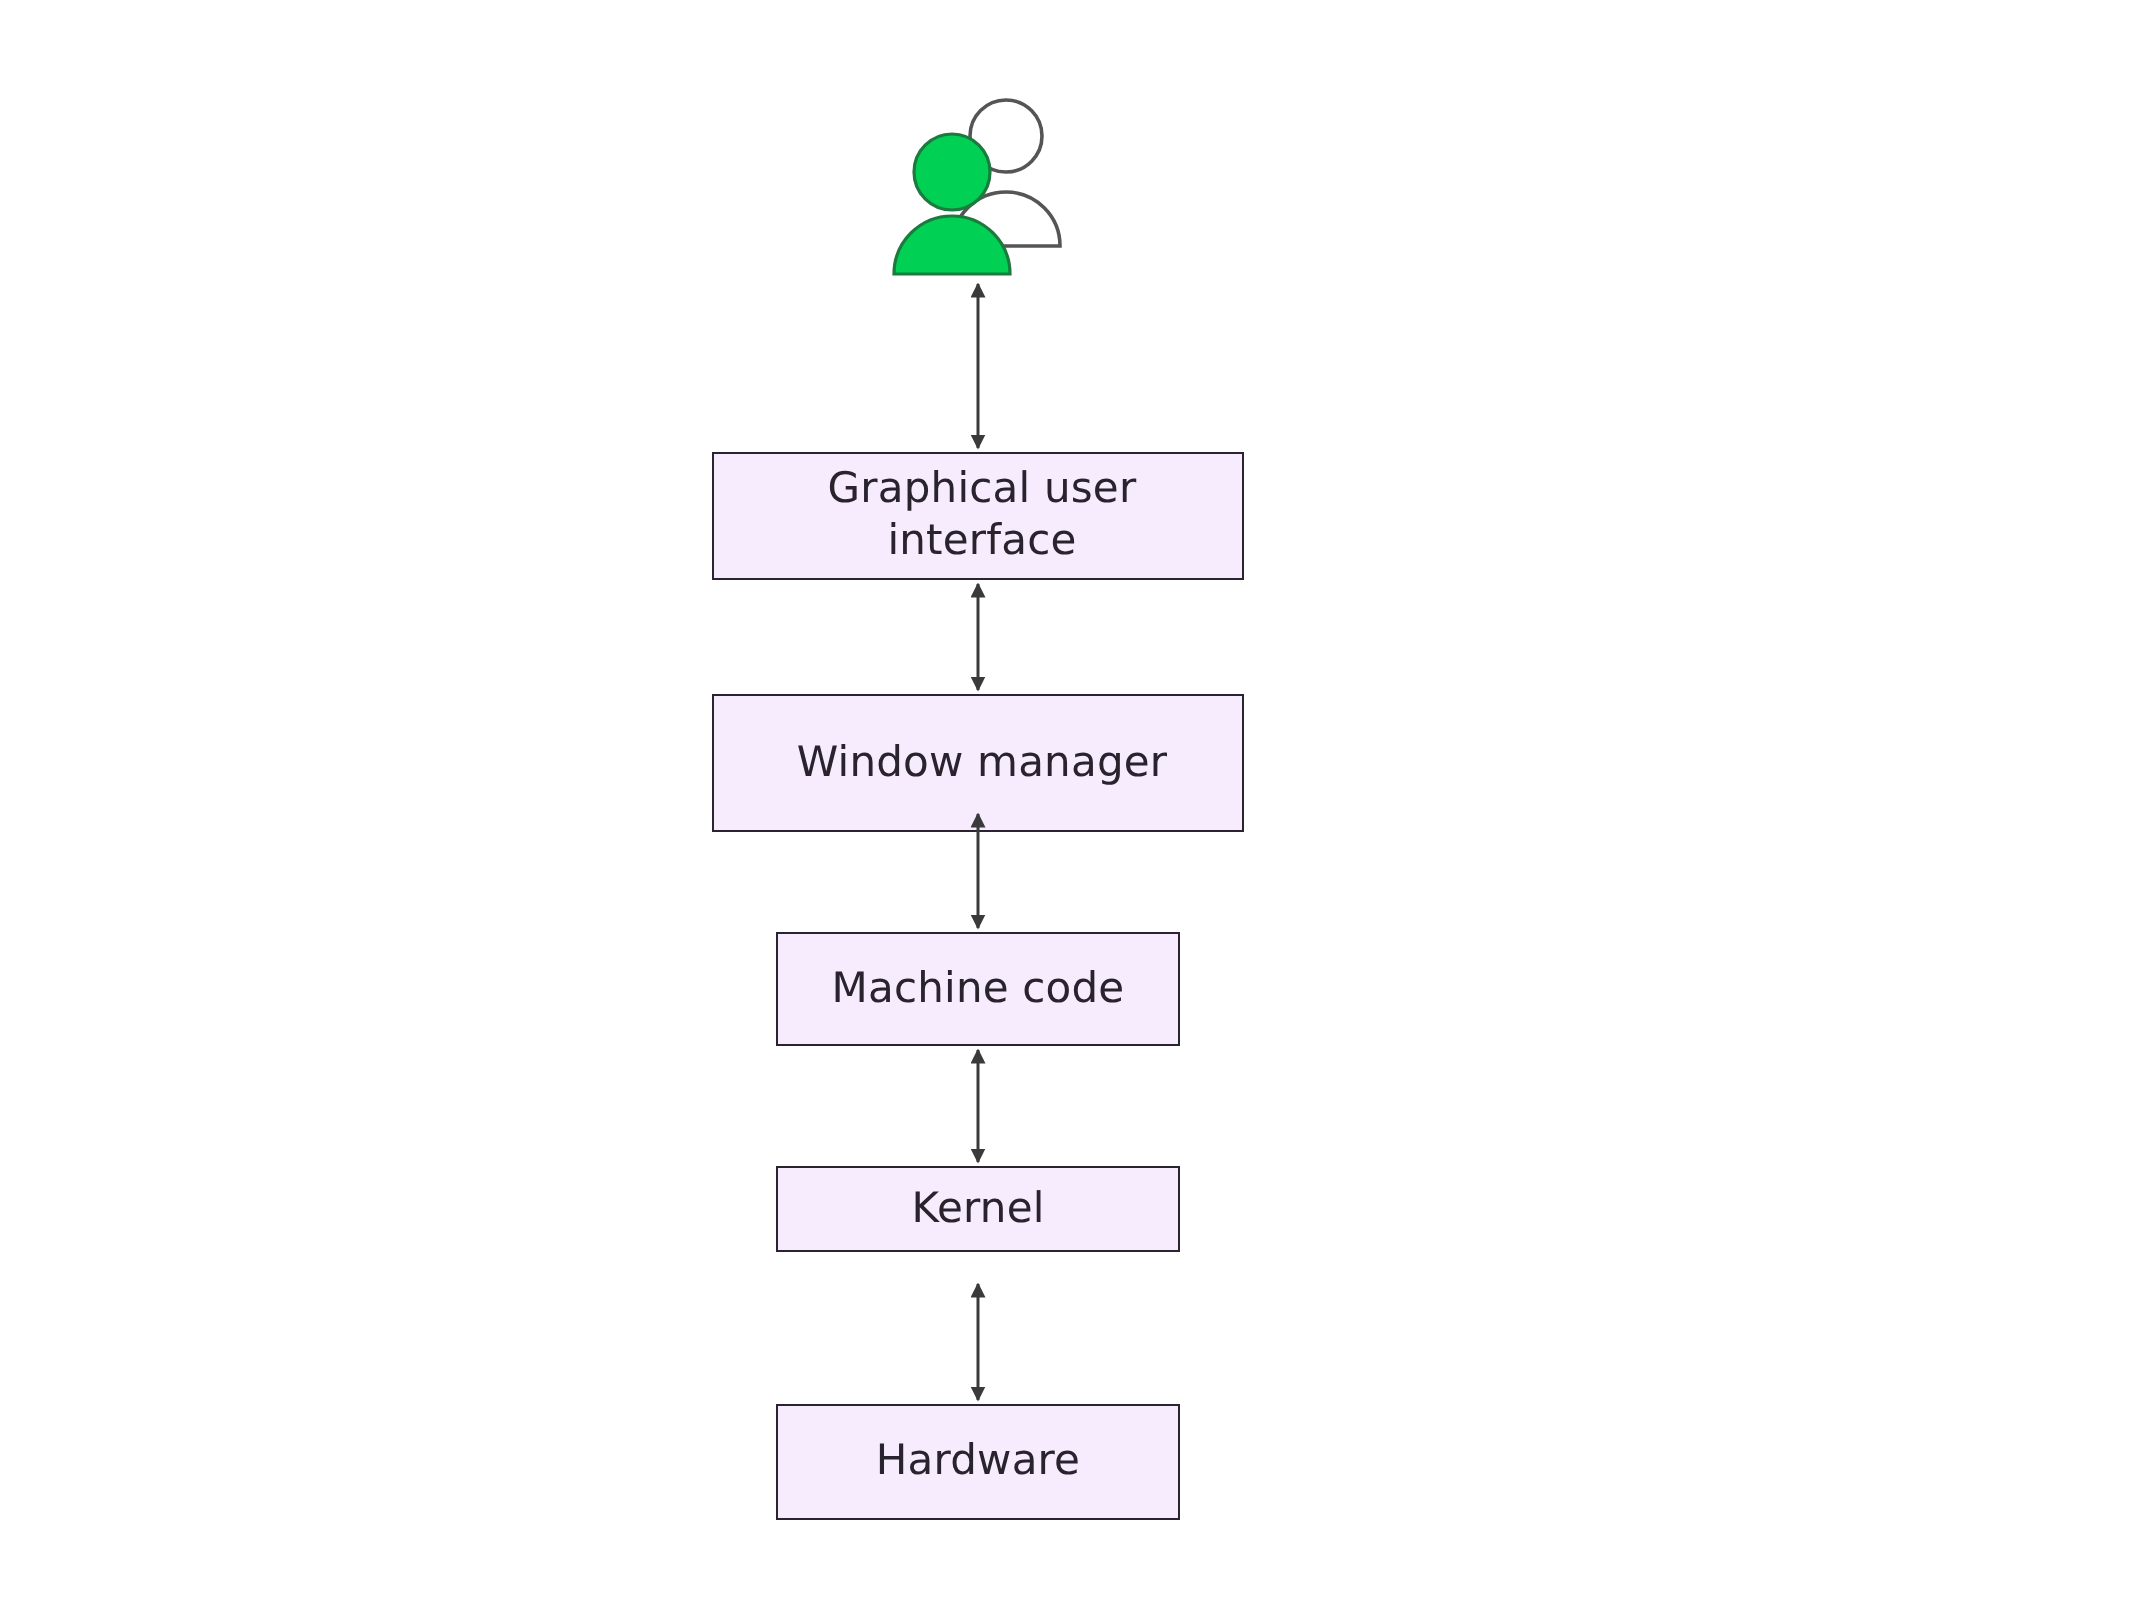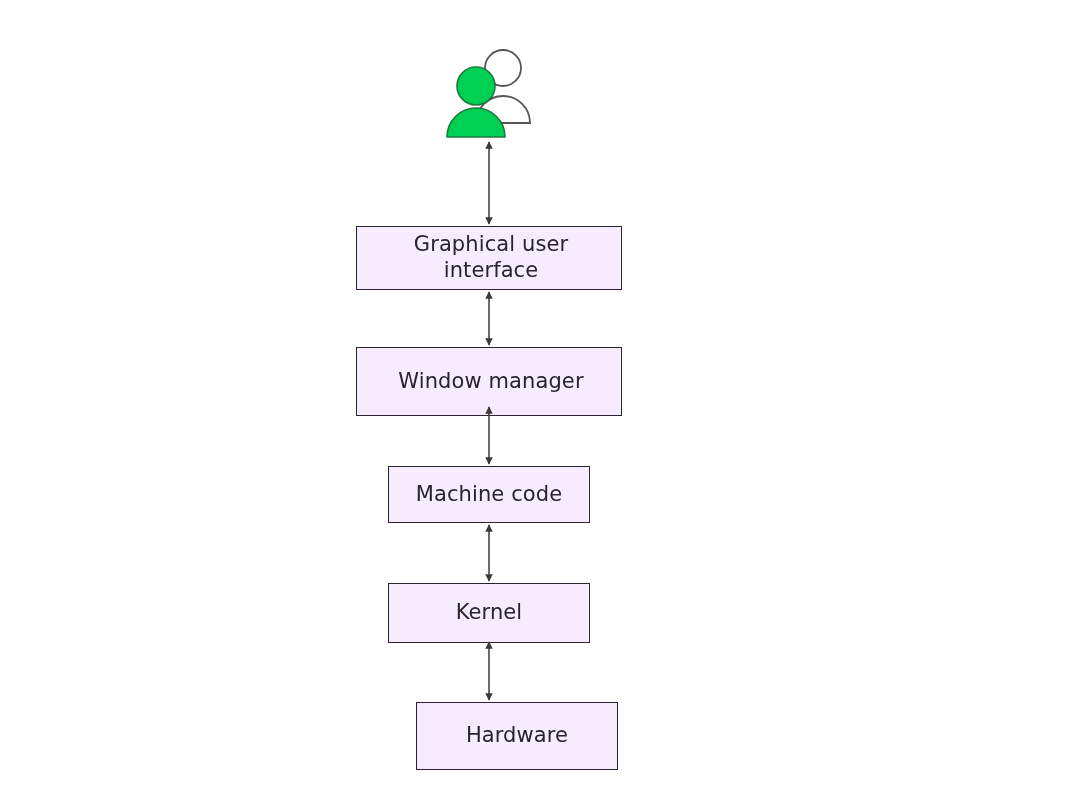--- a/index.html
+++ b/index.html
@@ -48,22 +48,22 @@
   }
   
   .node.narrow {
     left: 388px;
     width: 202px;
   }
 
   #node-gui      { top: 226px; height: 64px; }
   #node-wm       { top: 347px; height: 69px; }
   #node-machine  { top: 466px; height: 57px; }
-  #node-kernel   { top: 583px; height: 60px; }
-  #node-hardware { top: 702px; height: 68px; margin-left: 28px; }
+  #node-kernel   { top: 583px; height: 43px; }
+  #node-hardware { top: 702px; height: 58px; }
 
   .node-label {
     display: block;
     white-space: pre-line;
   }
 
   
   #actor-icon {
     position: absolute;
     left: 440px;

